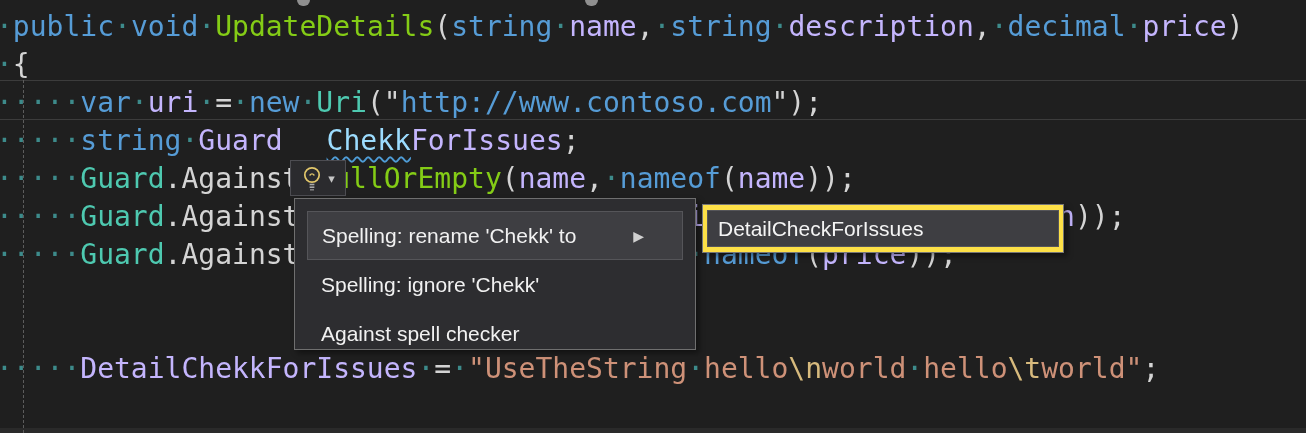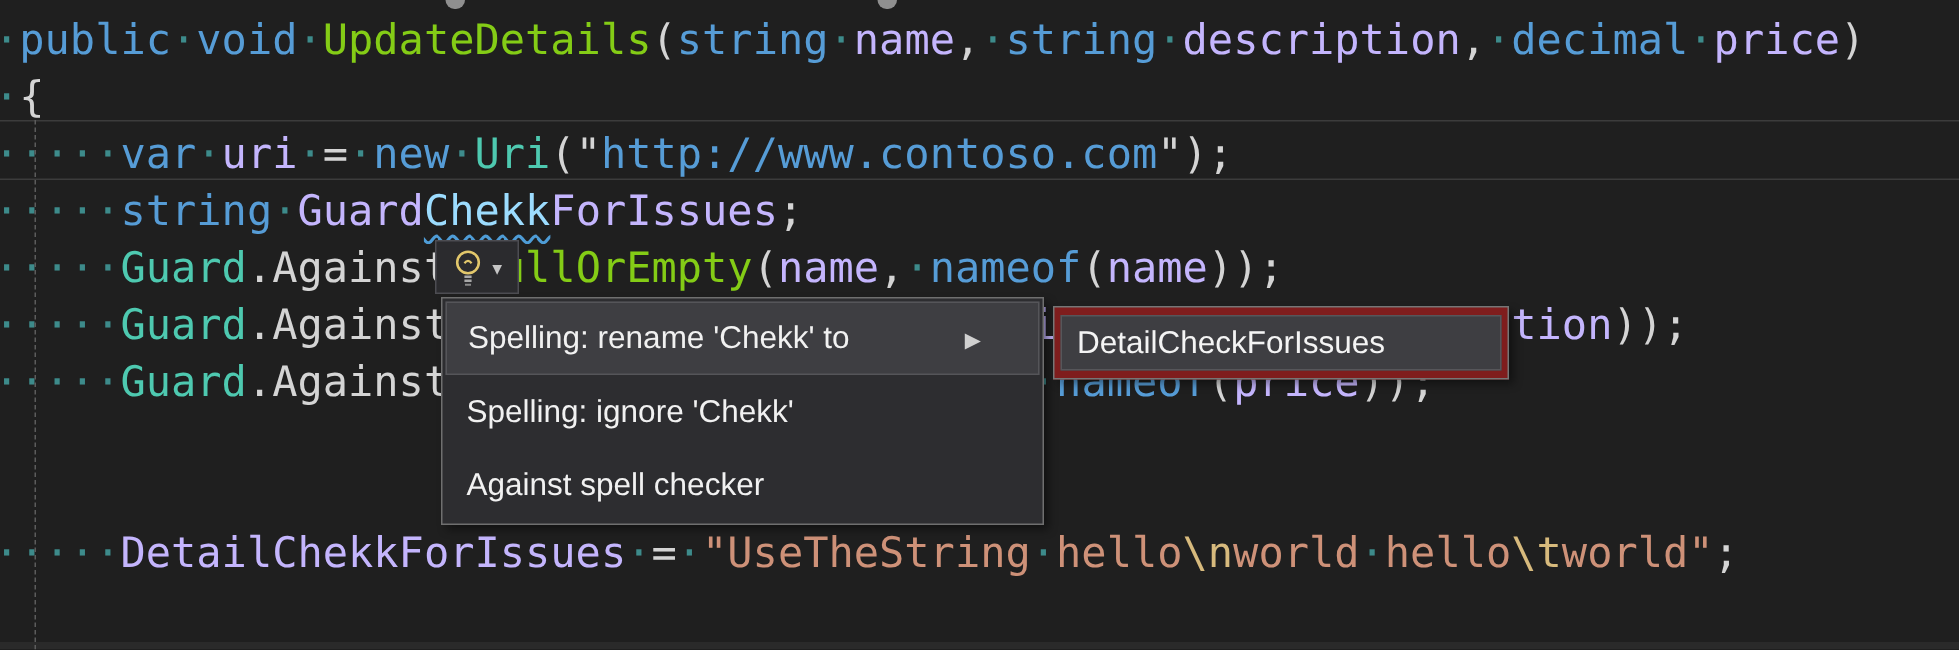--- a/index.html
+++ b/index.html
@@ -22,37 +22,37 @@
   .tok-type{color:#4EC9B0}
   .tok-mth{color:#84cc16}
   .tok-id{color:#c4b5fd}
   .tok-pln{color:#D4D4D4}
   .tok-str{color:#CE9178}
   .tok-esc{color:#D7BA7D}
   .tok-ws{color:#3D8B8B}
   .tok-url{color:#569CD6;text-decoration-color:#569CD6;
            text-decoration-thickness:2px;text-underline-offset:5px;}
   .tok-idsq{color:#9CDCFE;text-decoration:underline wavy #4E9CD6;
-            text-decoration-thickness:1.5px;text-underline-offset:6px;}
+            text-decoration-thickness:1.5px;text-underline-offset:6px;margin-left:44px;}
   
   #lightbulb{position:absolute;left:290px;top:160px;width:56px;height:36px;
              background:#2b2b2e;border:1px solid #4d4d52;display:flex;align-items:center;
              justify-content:center;gap:5px;z-index:4;cursor:pointer;box-sizing:border-box;}
   #lightbulb .dd{color:#c5c5c5;font-size:13px;font-family:"Liberation Sans",sans-serif;line-height:1;}
   
   #menu{position:absolute;left:294px;top:198px;width:402px;height:152px;background:#2d2d30;
         border:1px solid #6f6f6f;box-shadow:3px 3px 6px rgba(0,0,0,.45);z-index:5;
-        box-sizing:border-box;padding:2px;font-family:"Liberation Sans",sans-serif;
+        box-sizing:border-box;padding:12px;font-family:"Liberation Sans",sans-serif;
         font-size:21px;color:#f1f1f1;}
   .menu-item{height:49px;display:flex;align-items:center;padding:0 12px 0 14px;
              box-sizing:border-box;cursor:pointer;}
   .menu-item.hl{background:#3e3e42;border:1px solid #555559;}
   .menu-arrow{margin-left:auto;margin-right:26px;color:#d0d0d0;font-size:14px;line-height:1;}
   
-  #submenu{position:absolute;left:702px;top:204px;width:304px;height:49px;background:#7f1d1d;
+  #submenu{position:absolute;left:702px;top:204px;width:362px;height:49px;background:#fde047;
            border:1px solid #767676;box-shadow:3px 3px 6px rgba(0,0,0,.45);z-index:6;
            box-sizing:border-box;padding:5px 4px;font-family:"Liberation Sans",sans-serif;
            font-size:21px;color:#f4f4f4;}
   .submenu-item{height:37px;display:flex;align-items:center;padding:0 10px;background:#3e3e42;
                 border:1px solid #56565a;box-sizing:border-box;cursor:pointer;}
 </style>
 </head>
 <body>
 
 <div id="editor">

